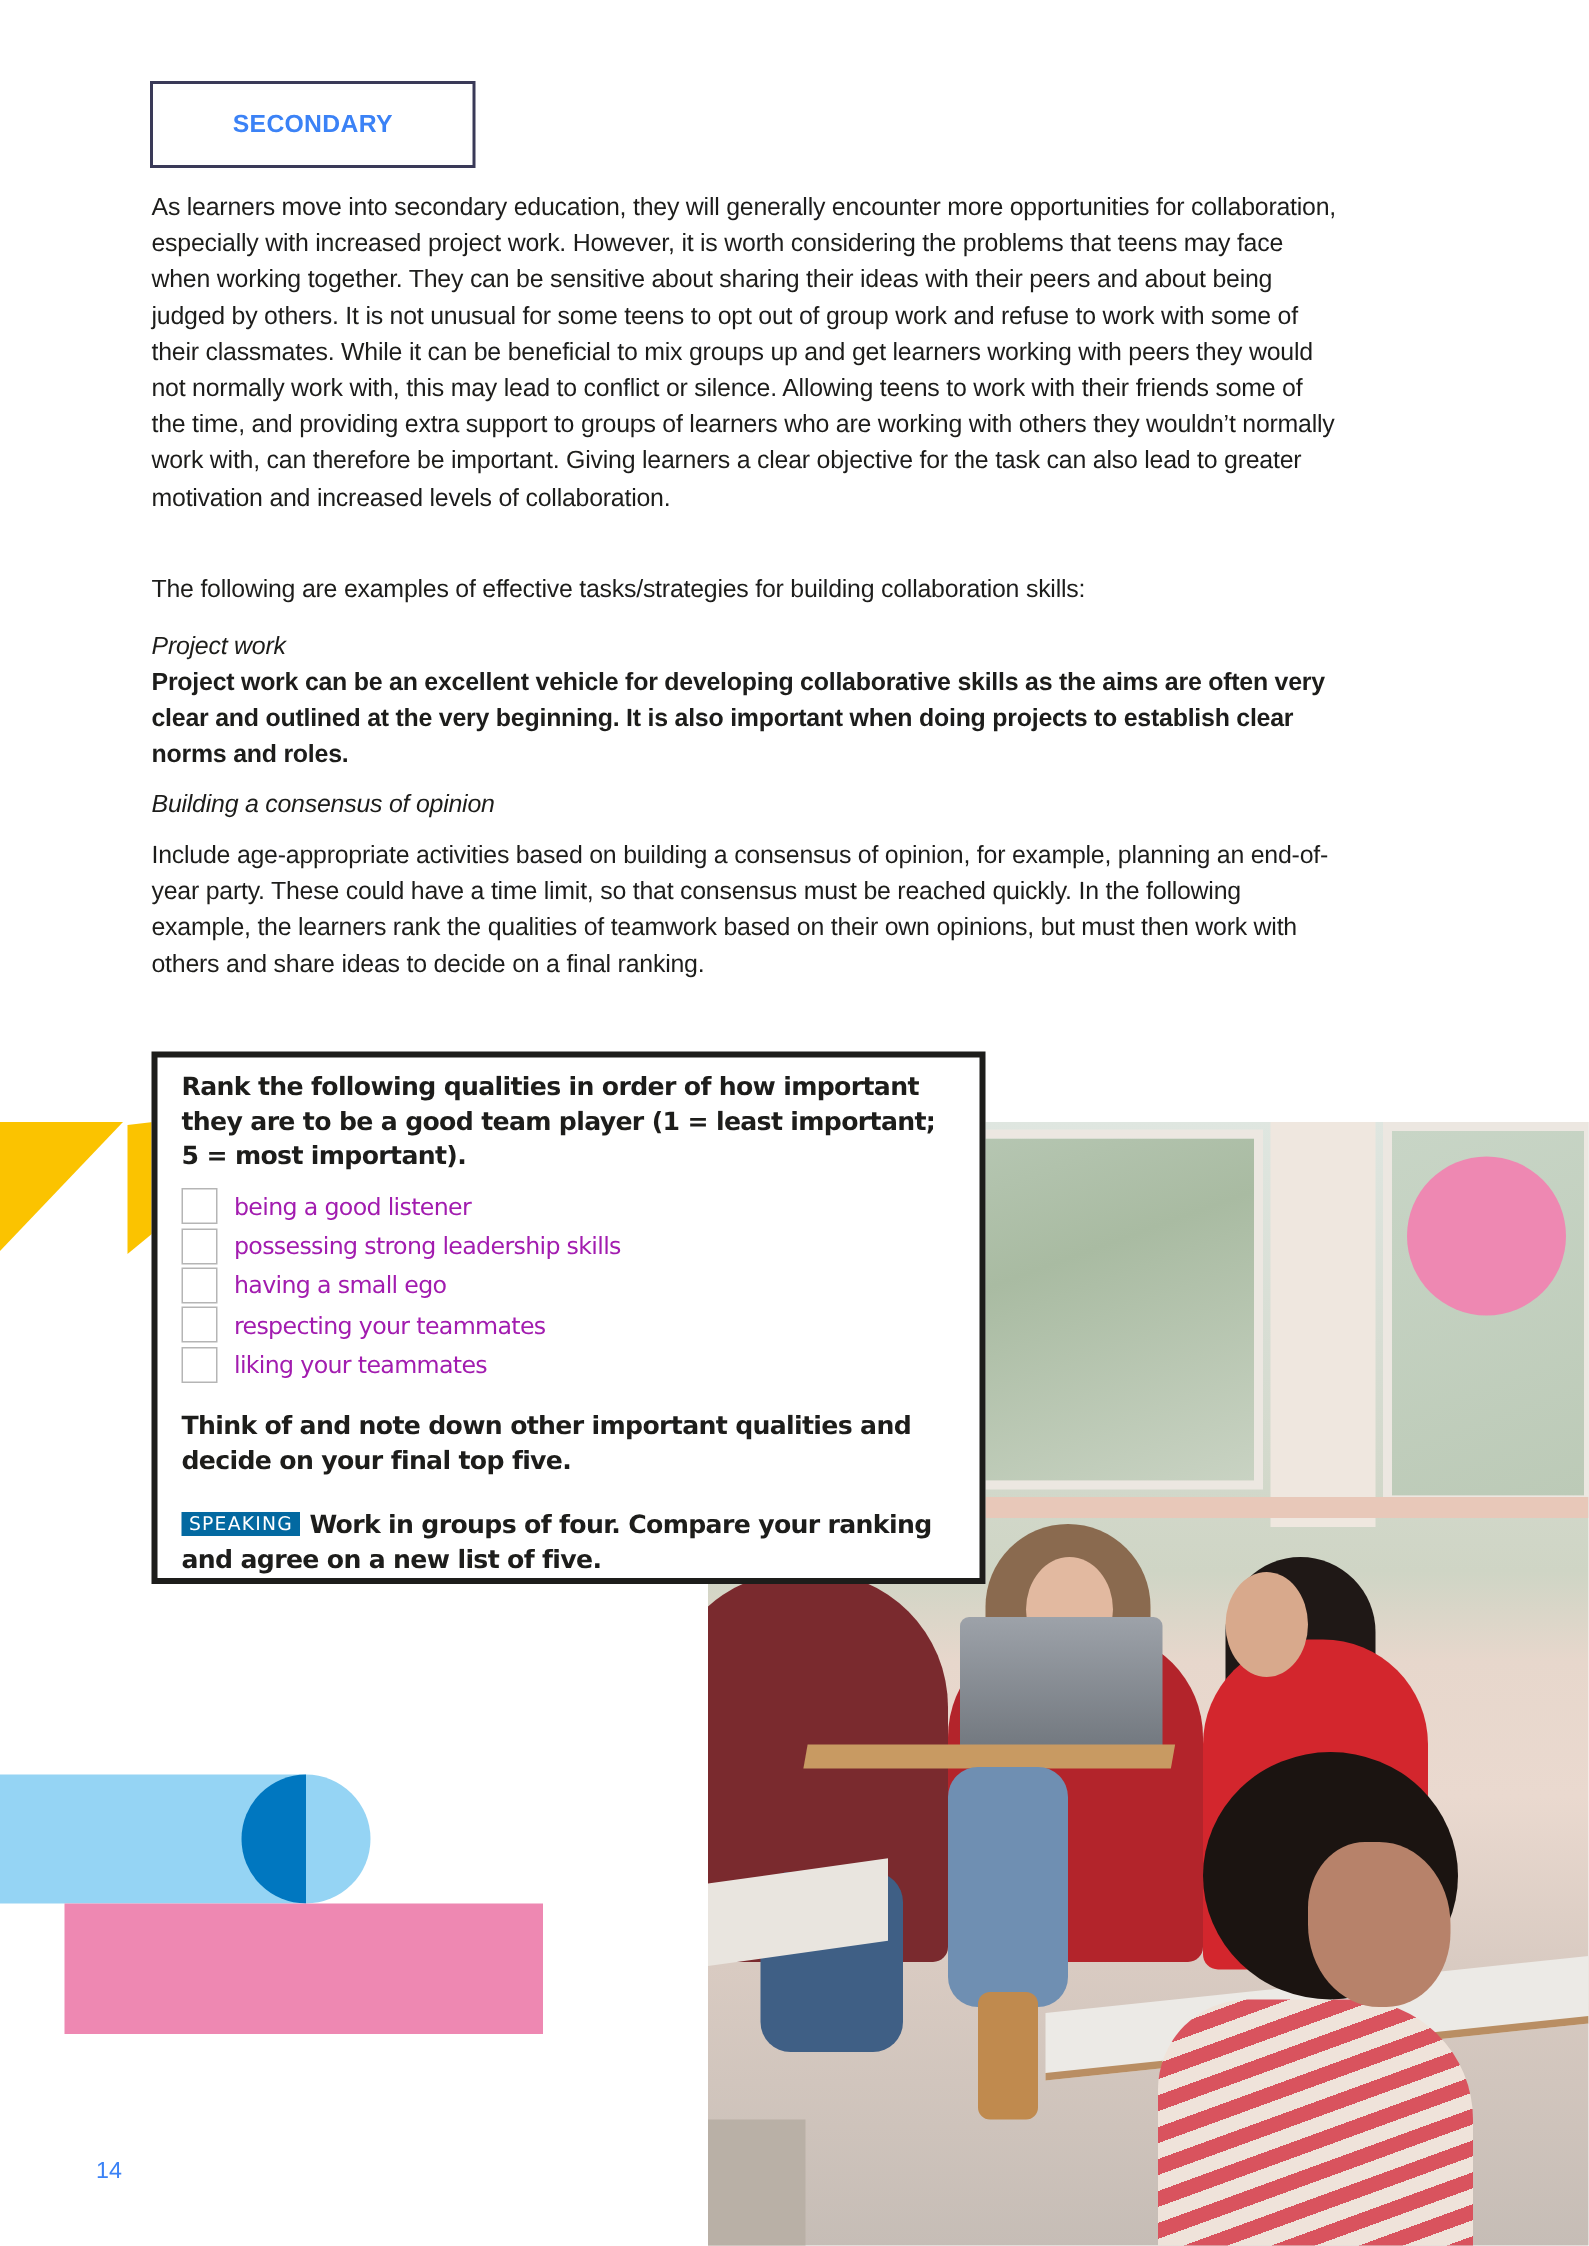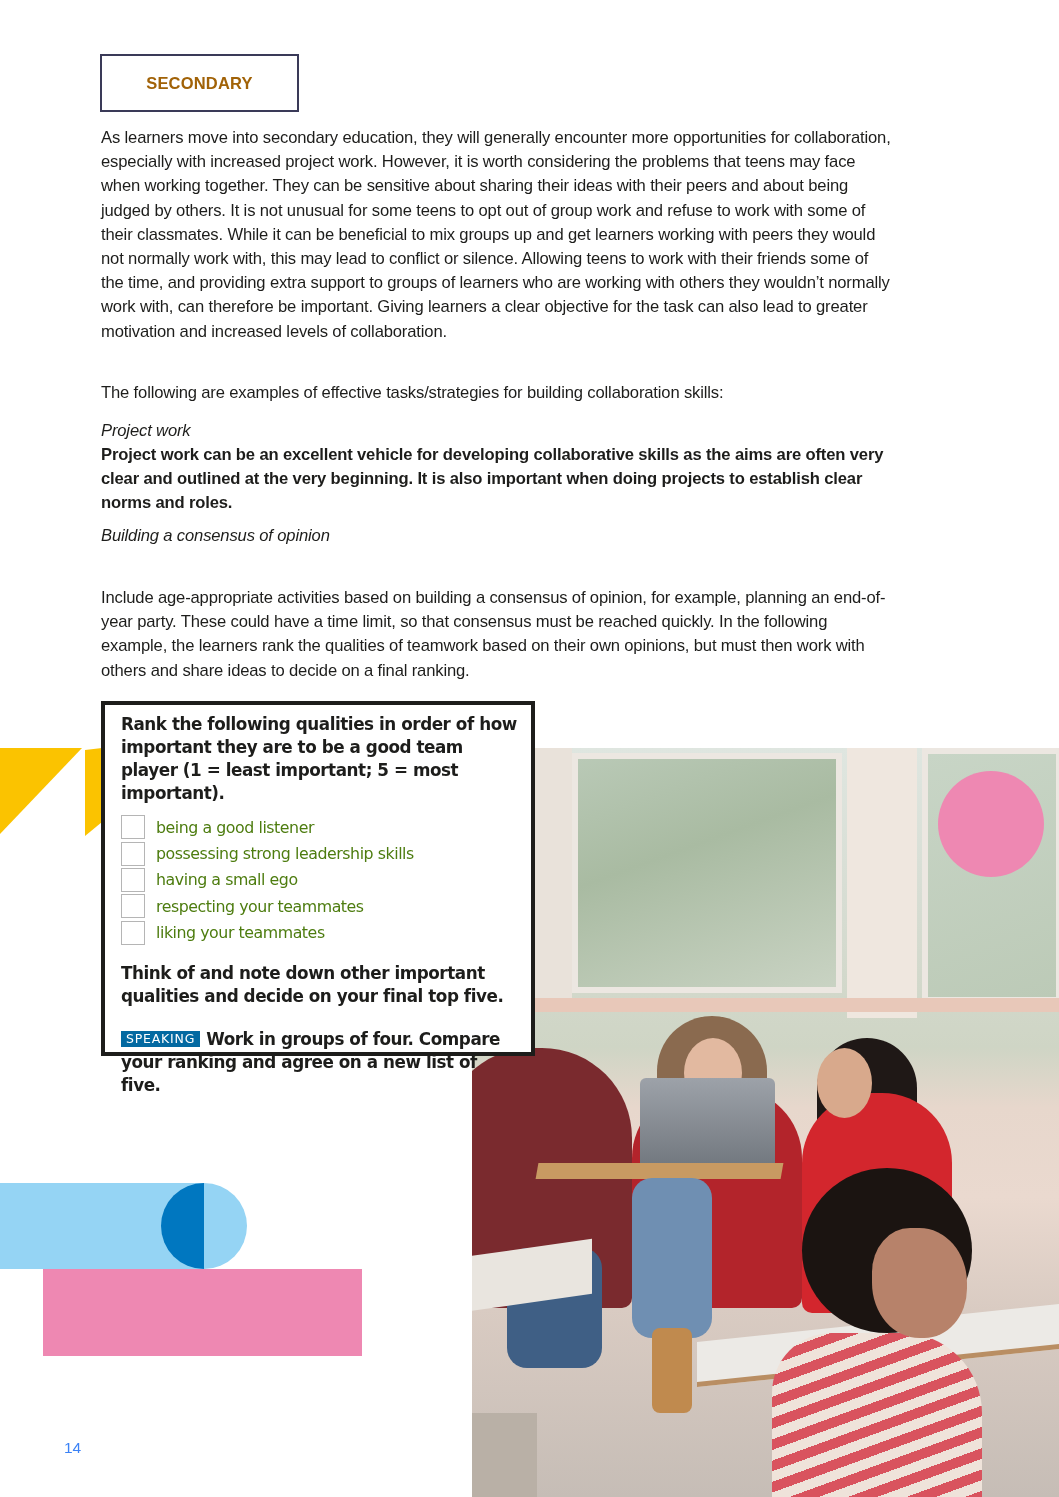--- a/index.html
+++ b/index.html
@@ -2,37 +2,37 @@
 <html><head>
 <meta charset="utf-8">
 <style>
   html, body { margin: 0; padding: 0; }
   body {
     width: 1059px; height: 1497px; position: relative; overflow: hidden;
     background: #ffffff; color: #1d1d1b;
     font-family: "Liberation Sans", "DejaVu Sans", sans-serif;
   }
   .section-tag {
-    position: absolute; left: 100px; top: 54px; width: 199px; height: 58px;
+    position: absolute; left: 100px; top: 54px; width: 217px; height: 58px;
     border: 2px solid #3a3a58; box-sizing: border-box;
     display: flex; align-items: center; justify-content: center;
-    font-weight: bold; font-size: 16.5px; letter-spacing: 0.2px; color: #a16207;
+    font-weight: bold; font-size: 16.5px; letter-spacing: 0.2px; color: #3b82f6;
   }
   .body-text {
     position: absolute; left: 101px; width: 790px;
     font-size: 16.6px; line-height: 24.2px; color: #1d1d1b; margin: 0;
     letter-spacing: -0.15px;
   }
   .italic-head { font-style: italic; }
   #p1 { top: 126px; }
   #p2 { top: 381px; }
   #h1 { top: 419px; }
   #p3 { top: 443px; font-weight: bold; }
   #h2 { top: 524px; }
-  #p4 { top: 586px; }
+  #p4 { top: 558px; }
 
   
   .deco-yellow { position: absolute; left: 0; top: 748px; width: 110px; height: 90px; }
   .deco-blue-bar { position: absolute; left: 0; top: 1183px; width: 204px; height: 86px; background: #95d4f4; }
   .deco-blue-half-dark {
     position: absolute; left: 161px; top: 1183px; width: 43px; height: 86px;
     background: #0077c0; border-radius: 43px 0 0 43px;
   }
   .deco-blue-half-light {
     position: absolute; left: 204px; top: 1183px; width: 43px; height: 86px;
@@ -75,34 +75,34 @@
   .photo .boy-hair { position: absolute; left: 330px; top: 420px; width: 170px; height: 165px; background: #1b1411; border-radius: 50%; }
   .photo .boy-face { position: absolute; left: 400px; top: 480px; width: 95px; height: 110px; background: #b7826a; border-radius: 40% 50% 45% 50%; }
   .photo .boy-shirt {
     position: absolute; left: 300px; top: 585px; width: 210px; height: 180px; border-radius: 60px 80px 0 0;
     background: repeating-linear-gradient(160deg, #d9535e 0 10px, #efe3da 10px 20px);
   }
   .photo .chair { position: absolute; left: 0; top: 665px; width: 65px; height: 90px; background: #b9b0a6; }
 
   
   .activity-box {
-    position: absolute; left: 101px; top: 701px; width: 434px; height: 355px;
+    position: absolute; left: 101px; top: 701px; width: 556px; height: 355px;
     border: 4px solid #1d1d1b; box-sizing: border-box; background: #ffffff;
     padding: 8px 14px 10px 16px;
     font-family: "DejaVu Sans", sans-serif; color: #1d1d1b;
   }
   .activity-box .instruction {
     font-size: 16.8px; line-height: 23px; font-weight: bold; letter-spacing: -0.45px; margin: 0;
   }
   .options { list-style: none; margin: 9px 0 0 0; padding: 0; }
   .option { display: flex; align-items: center; height: 26.4px; }
   .option .box {
     width: 24px; height: 24px; border: 1px solid #b5b5b5; box-sizing: border-box; margin-right: 11px; background: #fff;
   }
-  .option .label { font-size: 15.8px; letter-spacing: -0.45px; color: #4d7c0f; }
+  .option .label { font-size: 15.8px; letter-spacing: -0.45px; color: #a21caf; }
   .activity-box .note { margin-top: 16px; }
   .activity-box .speaking { margin-top: 20px; }
   .speaking-tag {
     display: inline-block; background: #0369a1; color: #fff; font-weight: normal;
     font-size: 12.5px; letter-spacing: 0.8px; padding: 0 5px; line-height: 16px; margin-right: 6px;
     vertical-align: 2px;
   }
 
   .page-number { position: absolute; left: 64px; top: 1439px; font-size: 15.5px; color: #3b82f6; }
 </style>

